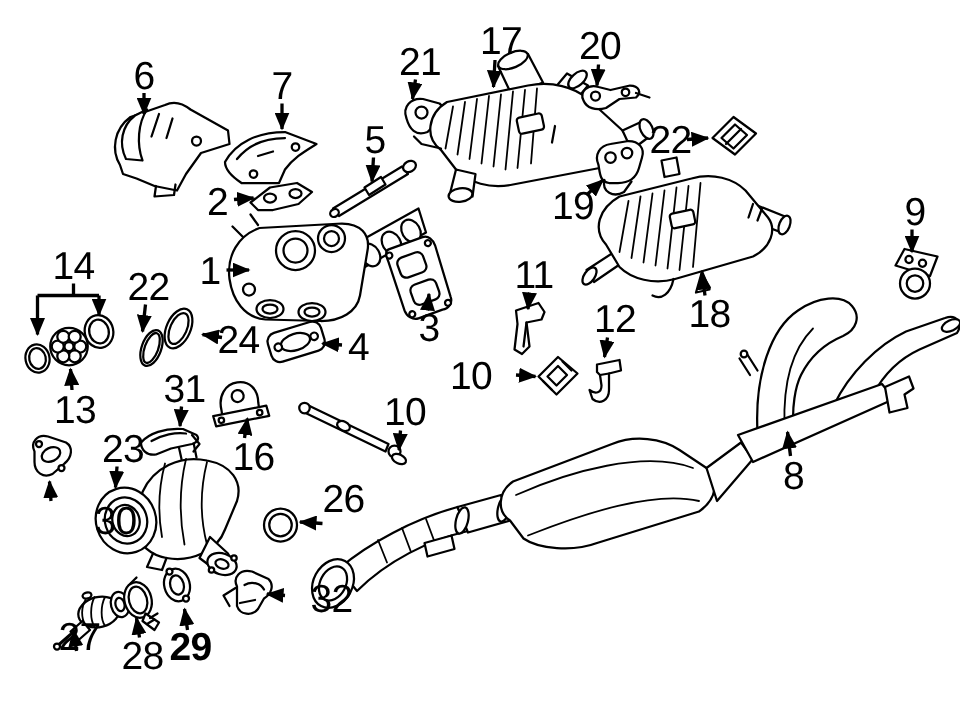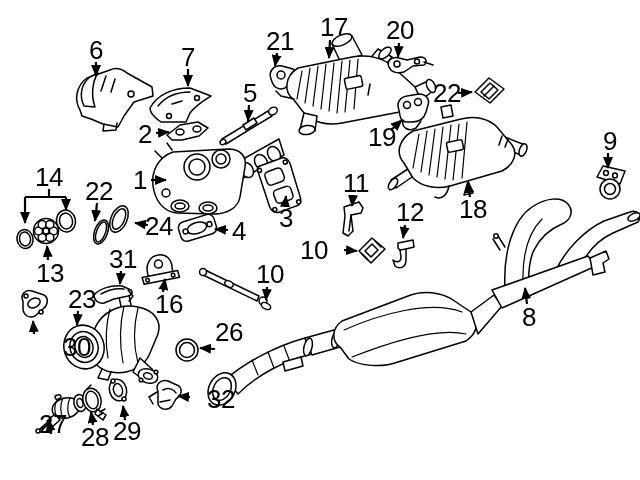--- a/index.html
+++ b/index.html
@@ -364,17 +364,17 @@
     <div class="part-num" style="left: 382px; top: 137px;">19</div>
     <div class="part-num" style="left: 400px; top: 30px;">20</div>
     <div class="part-num" style="left: 280px; top: 41px;">21</div>
     <div class="part-num" style="left: 447px; top: 93px;">22</div>
     <div class="part-num" style="left: 82px; top: 299px;">23</div>
     <div class="part-num" style="left: 159px; top: 226px;">24</div>
     <div class="part-num" style="left: 99px; top: 191px;">22</div>
     <div class="part-num" style="left: 229px; top: 332px;">26</div>
     <div class="part-num" style="left: 53px; top: 424px;">27</div>
     <div class="part-num" style="left: 95px; top: 437px;">28</div>
-    <div class="part-num" style="left: 127px; top: 431px;">29</div>
+    <div class="part-num" style="left: 127px; top: 431px; font-weight: bold;">29</div>
     <div class="part-num" style="left: 37px; top: 347px; margin-left: 40px;">30</div>
     <div class="part-num" style="left: 123px; top: 259px;">31</div>
     <div class="part-num" style="left: 202px; top: 399px; margin-left: 19px;">32</div>
   </div>
 
 </body></html>

